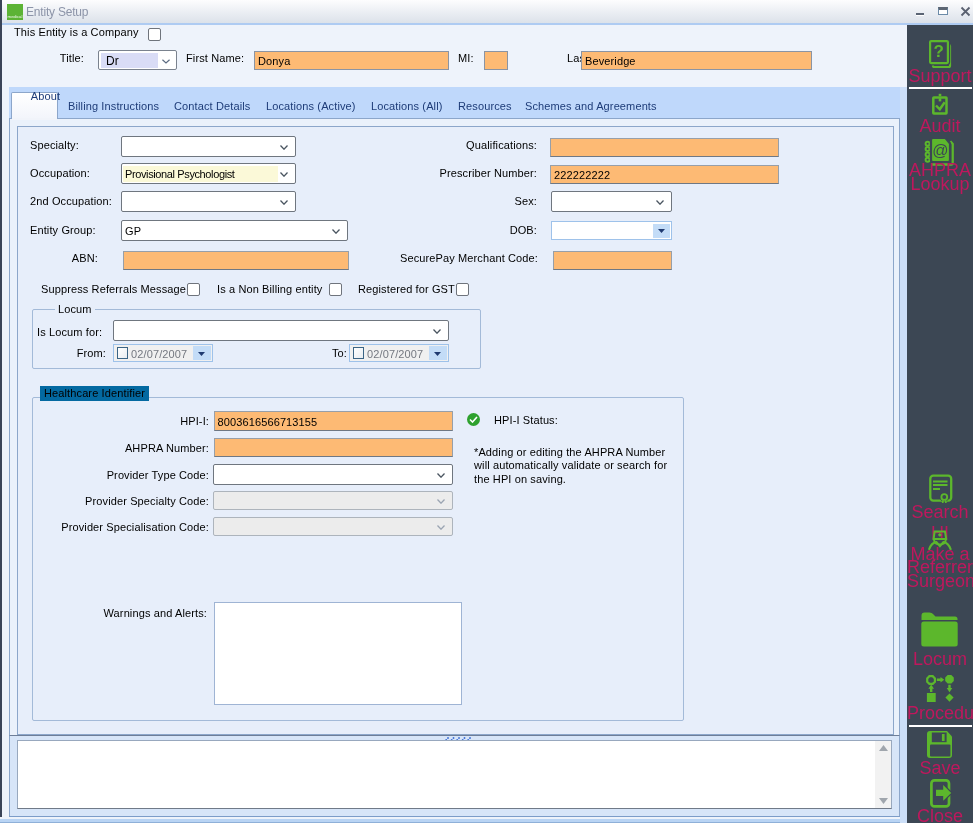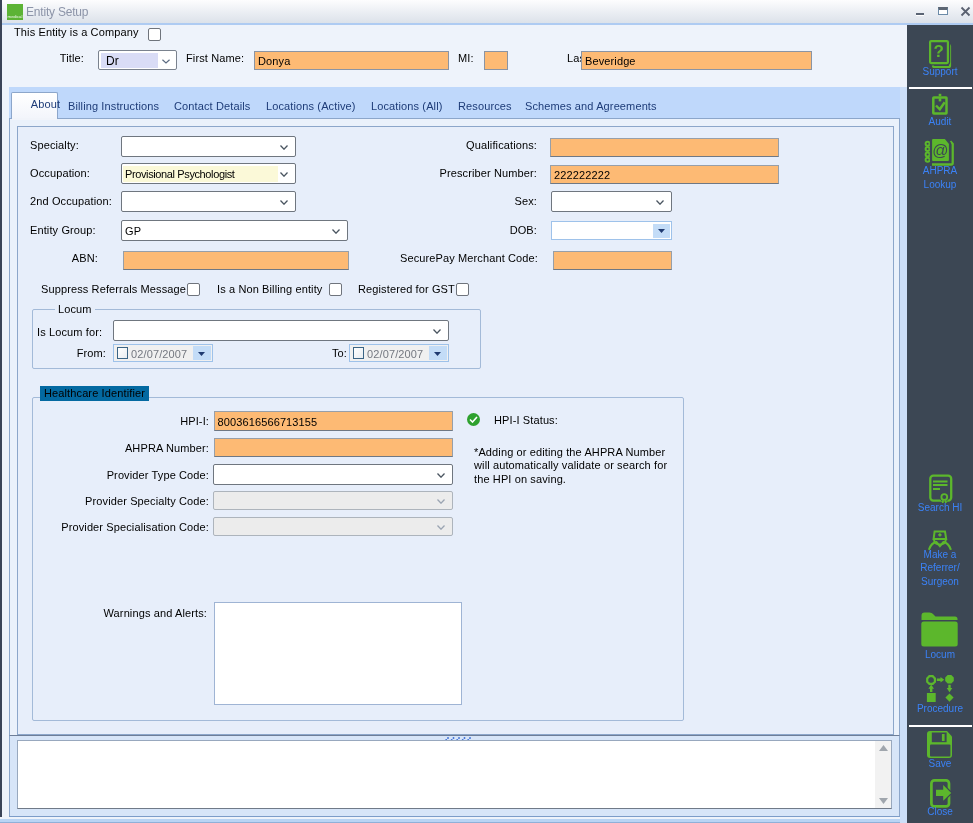--- a/index.html
+++ b/index.html
@@ -8,21 +8,21 @@
 #win { position:absolute; left:0; top:0; width:973px; height:823px; }
 .abs { position:absolute; }
 .lbl { position:absolute; font-size:11px; color:#000; white-space:nowrap; }
 .rlbl { position:absolute; font-size:11px; color:#000; white-space:nowrap; text-align:right; }
 .inp { position:absolute; background:#fdba74; border:1px solid #979fa9; border-bottom-color:#6f7884; font-size:11px; padding:3px 3px 0 3px; white-space:nowrap; overflow:hidden; height:19px; }
 .cmb { position:absolute; background:#fff; border:1px solid #6f767f; border-radius:2px; font-size:11px; height:21px; }
 .cmb.dis { background:#ececec; border-color:#adb4bc; }
 .cmb .tx { position:absolute; left:3px; top:2px; white-space:nowrap; }
 .chev { position:absolute; right:7px; top:8px; width:8px; height:5px; }
 .cb { position:absolute; width:13px; height:13px; background:#fff; border:1px solid #6f747c; border-radius:2px; }
-.sbitem { position:absolute; left:907px; width:66px; text-align:center; color:#3b82f6; font-size:10px; letter-spacing:0; }
+.sbitem { position:absolute; left:907px; width:66px; text-align:center; color:#be185d; font-size:18px; letter-spacing:0; }
 .sbico { position:absolute; }
 </style>
 </head>
 <body>
 <div id="win">
 
   <div class="abs" id="titlebar" style="left:0;top:0;width:973px;height:23px;background:linear-gradient(180deg,#fdfdfe 0%,#eceff4 50%,#dce2ea 100%);"></div>
   <div class="abs" style="left:0;top:23px;width:973px;height:2px;background:#aecbf2;"></div>
   <div class="abs" style="left:7px;top:4px;width:16px;height:16px;background:#5cb335;"></div>
   <div class="abs" style="left:7px;top:14.5px;width:16px;height:5px;font-size:4.3px;line-height:4.5px;color:rgba(255,255,255,0.92);text-align:center;overflow:hidden;letter-spacing:0;">medical</div>
@@ -65,21 +65,21 @@
   <div class="abs" style="left:9px;top:87px;width:891px;height:32px;background:#bfd8fb;"></div>
 
   <div class="abs" style="left:9px;top:118px;width:891px;height:618px;background:#eaf1fb;border:1px solid #8ca6ca;border-bottom-color:#6e7e98;"></div>
 
   <div class="abs" style="left:9px;top:736px;width:1px;height:81px;background:#8ca6ca;"></div>
   <div class="abs" style="left:899px;top:736px;width:1px;height:81px;background:#8ca6ca;"></div>
   <div class="abs" style="left:9px;top:816px;width:891px;height:1px;background:#7c9cc8;"></div>
 
   <div class="abs" style="left:11px;top:92px;width:47px;height:27px;background:linear-gradient(180deg,#ffffff 0%,#f2f5fb 100%);border:1px solid #8ca6ca;border-bottom:none;border-radius:2px 2px 0 0;"></div>
   <div class="abs" style="left:12px;top:118px;width:45px;height:2px;background:#f1f4fa;"></div>
-  <div class="abs" style="left:11px;top:98px;width:69px;text-align:center;font-size:11px;color:#1e3c78;">About</div>
+  <div class="abs" style="left:11px;top:90px;width:69px;text-align:center;font-size:11px;color:#1e3c78;">About</div>
   <div class="abs" style="left:68px;top:100px;font-size:11px;color:#1e3c78;">Billing Instructions</div>
   <div class="abs" style="left:174px;top:100px;font-size:11px;color:#1e3c78;">Contact Details</div>
   <div class="abs" style="left:266px;top:100px;font-size:11px;color:#1e3c78;">Locations (Active)</div>
   <div class="abs" style="left:371px;top:100px;font-size:11px;color:#1e3c78;">Locations (All)</div>
   <div class="abs" style="left:458px;top:100px;font-size:11px;color:#1e3c78;">Resources</div>
   <div class="abs" style="left:525px;top:100px;font-size:11px;color:#1e3c78;">Schemes and Agreements</div>
 
   <div class="abs" style="left:17px;top:126px;width:877px;height:609px;background:#e7eefa;border:1px solid #8ca6ca;"></div>
 
   <div class="lbl" style="left:30px;top:139px;">Specialty:</div>

